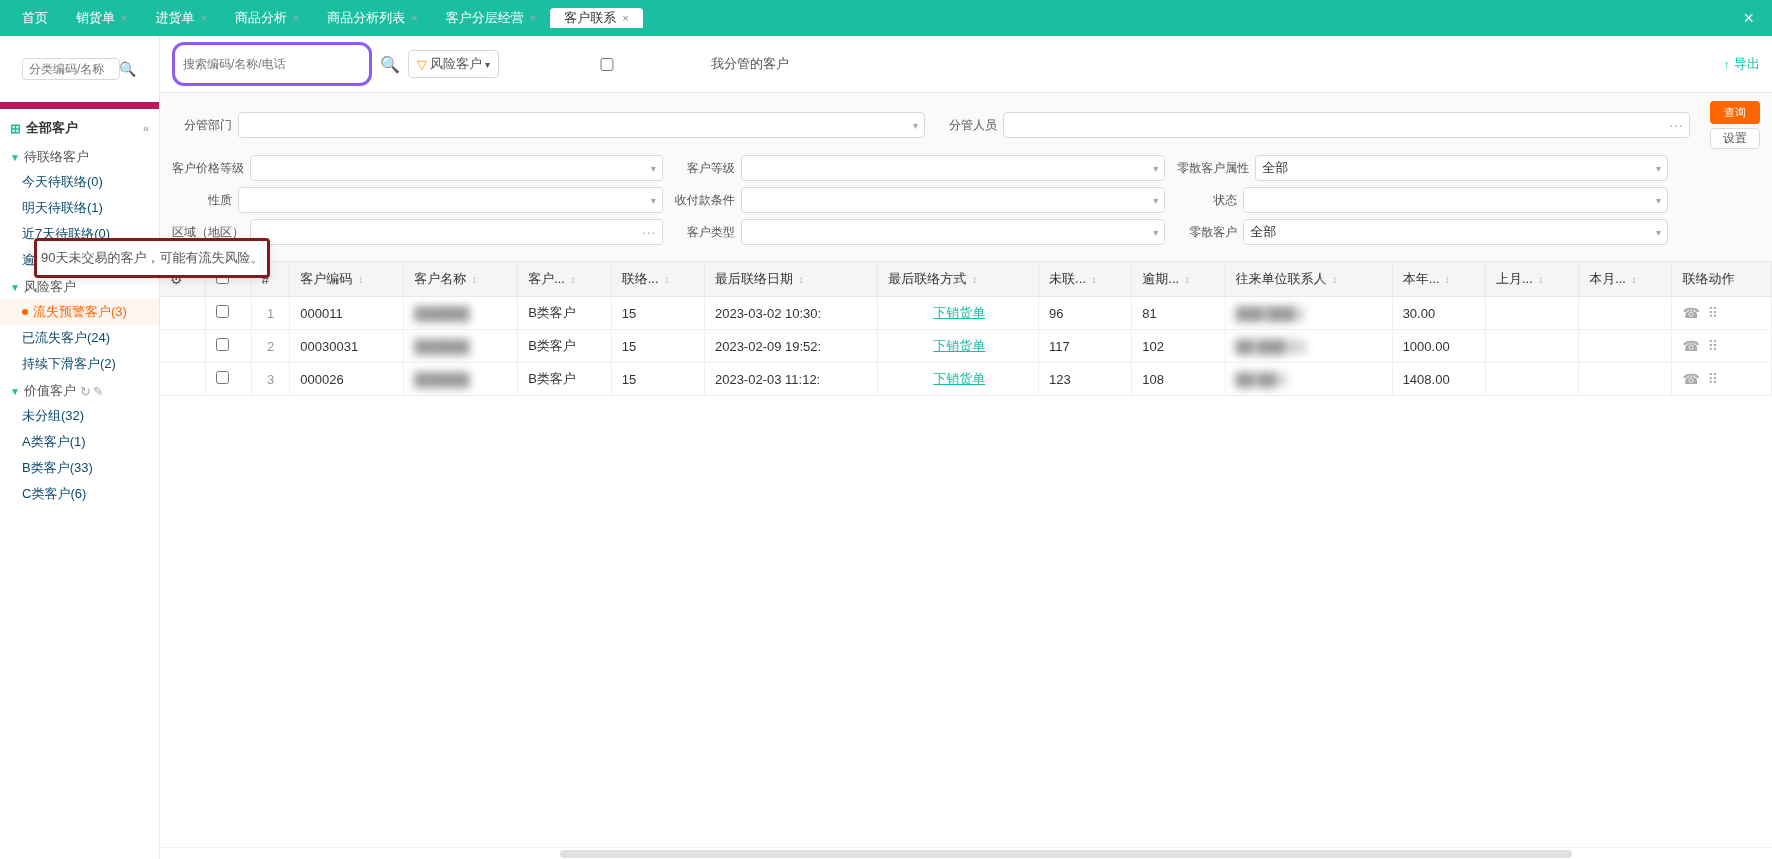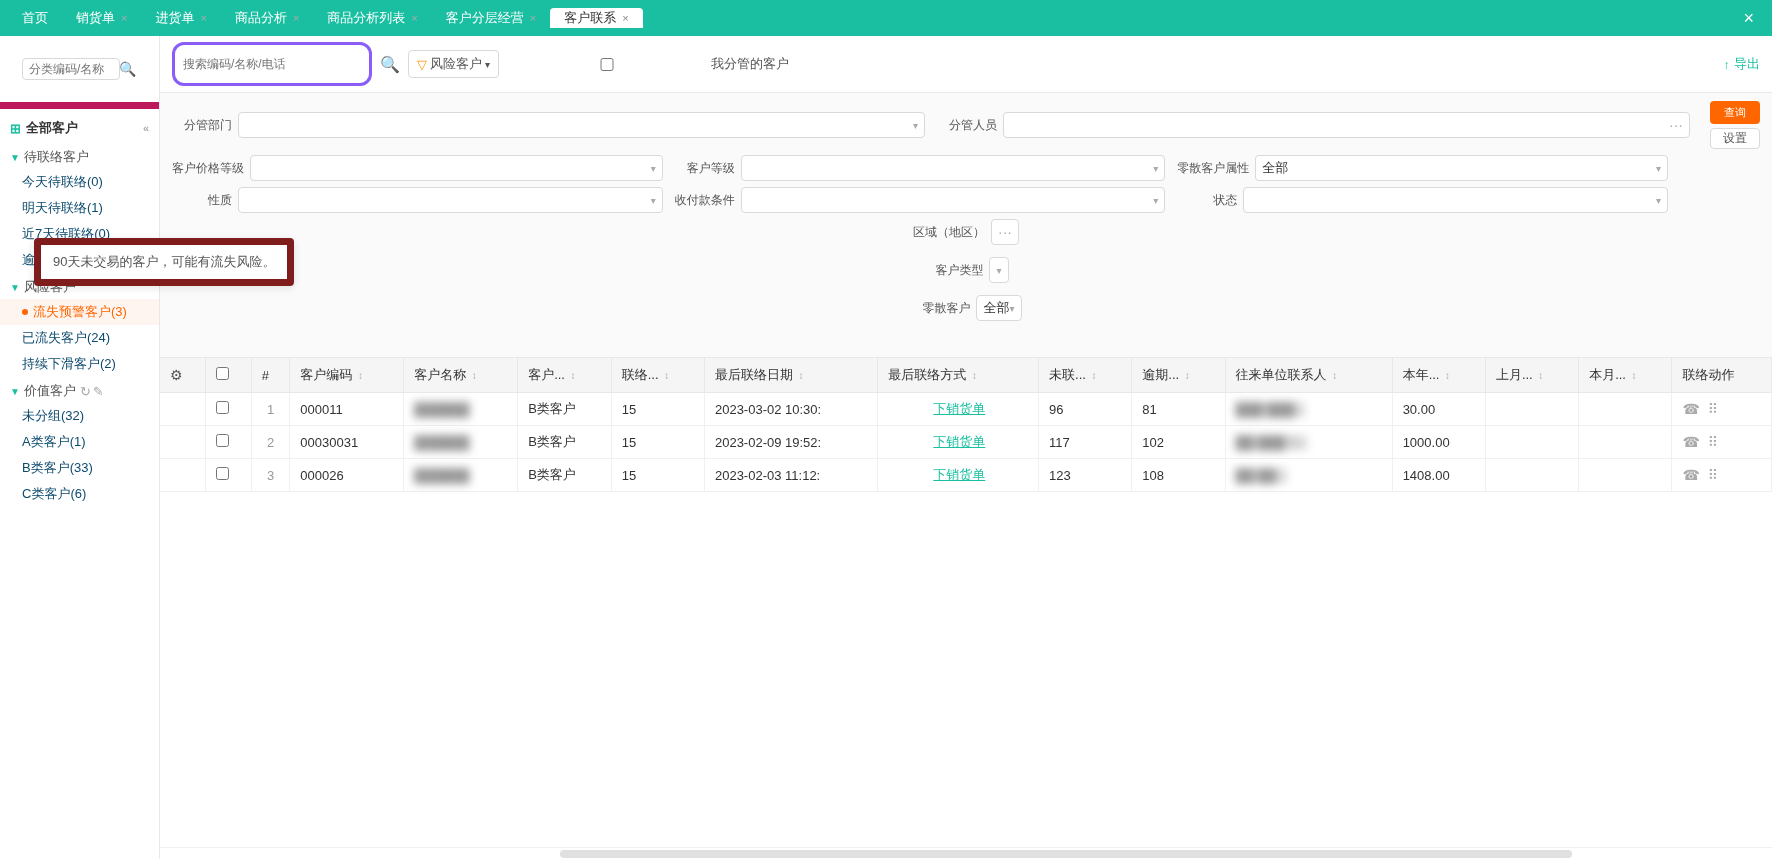--- a/index.html
+++ b/index.html
@@ -113,23 +113,23 @@
     }
     .sidebar-item-leaf .dot { width: 6px; height: 6px; border-radius: 50%; background: #ff6600; margin-right: 5px; display: none; }
     .sidebar-item-leaf.active .dot { display: inline-block; }
 
     
     .tooltip-box {
       position: absolute;
       left: 34px;
       top: 238px;
       background: #fff;
-      border: 7px solid #7f1d1d;
-      border-radius: 4px;
-      padding: 8px 12px;
+      border: 3px solid #7f1d1d;
+      border-radius: 4px;
+      padding: 8px 4px;
       font-size: 12px;
       color: #555;
       z-index: 100;
       white-space: nowrap;
       box-shadow: 0 2px 8px rgba(0,0,0,0.1);
     }
 
     
     .content-area {
       flex: 1;
@@ -176,21 +176,21 @@
       background: #fafafa;
       border-bottom: 1px solid #e8e8e8;
       padding: 8px 12px;
     }
     .adv-filter-row {
       display: flex;
       align-items: center;
       gap: 12px;
       margin-bottom: 6px;
     }
-    .adv-filter-row:last-child { margin-bottom: 16px; flex-direction: column; }
+    .adv-filter-row:last-child { margin-bottom: 8px; }
     .filter-field {
       display: flex;
       align-items: center;
       gap: 6px;
       flex: 1;
       min-width: 0;
     }
     .filter-field label {
       color: #555;
       font-size: 12px;

